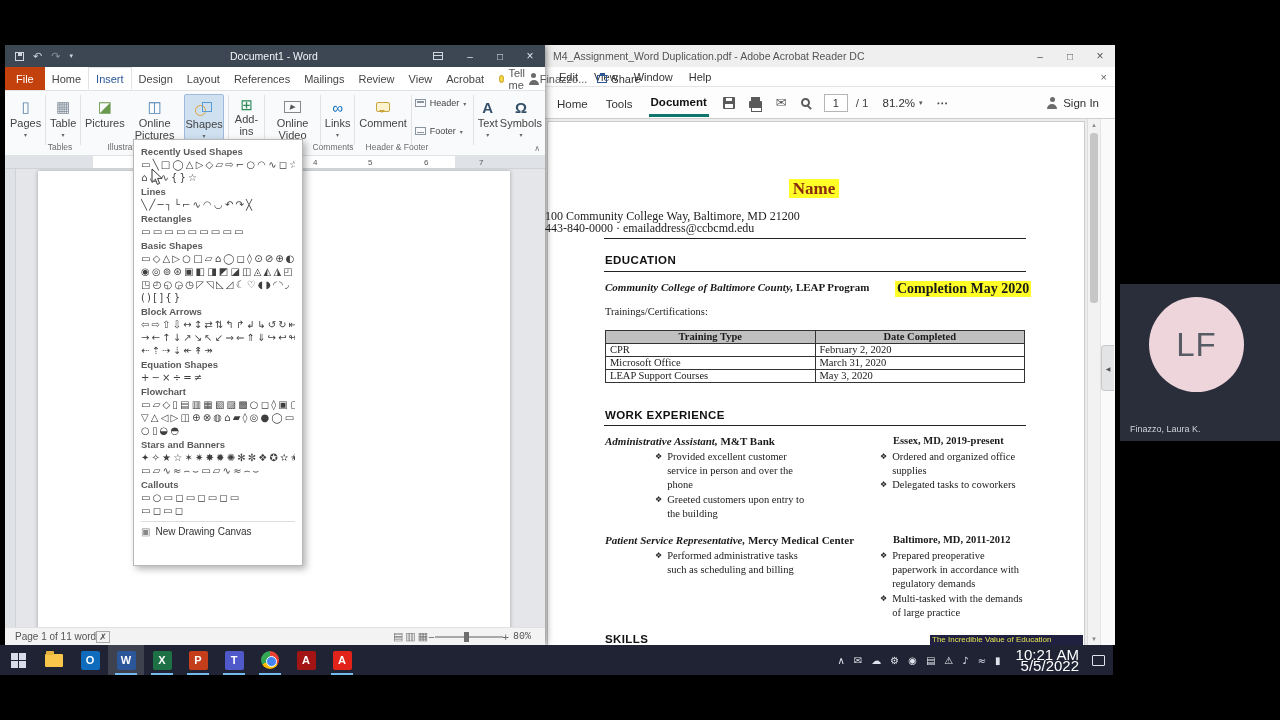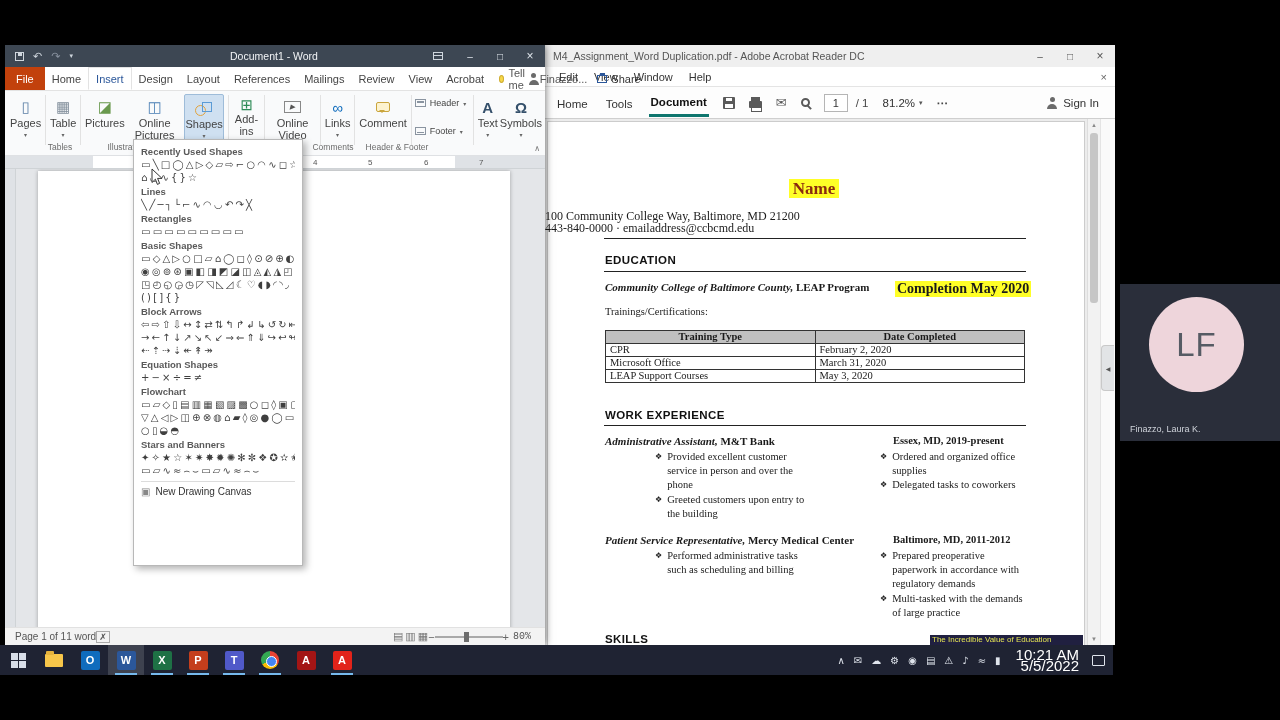--- a/index.html
+++ b/index.html
@@ -528,20 +528,25 @@
       <div class="sm-title">Flowchart</div>
       <div class="sm-row">▭ ▱ ◇ ▯ ▤ ▥ ▦ ▧ ▨ ▩ ○ ◻ ◊ ▣ ▢ □</div>
       <div class="sm-row">▽ △ ◁ ▷ ◫ ⊕ ⊗ ◍ ⌂ ▰ ◊ ◎ ● ◯ ▭ ▱</div>
       <div class="sm-row">○ ▯ ◒ ◓</div>
     </div>
     <div class="sm-sec">
       <div class="sm-title">Stars and Banners</div>
       <div class="sm-row">✦ ✧ ★ ☆ ✶ ✷ ✸ ✹ ✺ ✻ ✼ ❖ ✪ ✫ ✬ ✭</div>
       <div class="sm-row">▭ ▱ ∿ ≈ ⌢ ⌣ ▭ ▱ ∿ ≈ ⌢ ⌣</div>
     </div>
+    <div class="sm-sec">
+      <div class="sm-title">Callouts</div>
+      <div class="sm-row">▭ ○ ▭ ◻ ▭ ◻ ▭ ◻ ▭</div>
+      <div class="sm-row">▭ ◻ ▭ ◻</div>
+    </div>
     <div class="sm-footer">
       <span class="sm-fico">▣</span>
       <span>New Drawing Canvas</span>
     </div>
   </div>
 
   <svg id="cursor" width="13" height="19" viewBox="0 0 13 19">
     <path d="M2,1 L2,14.5 L5.4,11.2 L7.4,16.4 L9.6,15.4 L7.6,10.4 L12,10.4 Z" fill="#fff" stroke="#333" stroke-width="1"></path>
   </svg>
 

